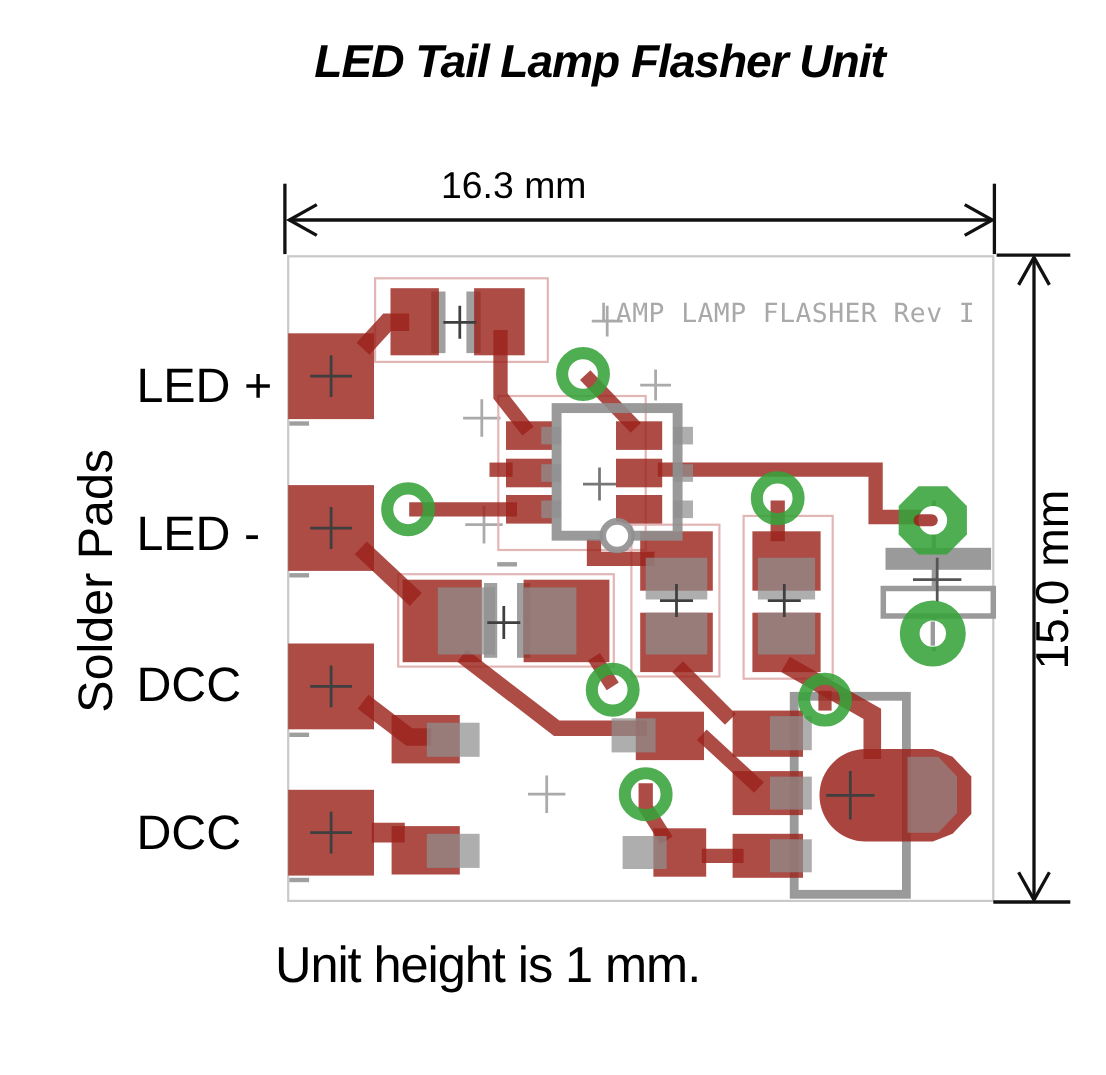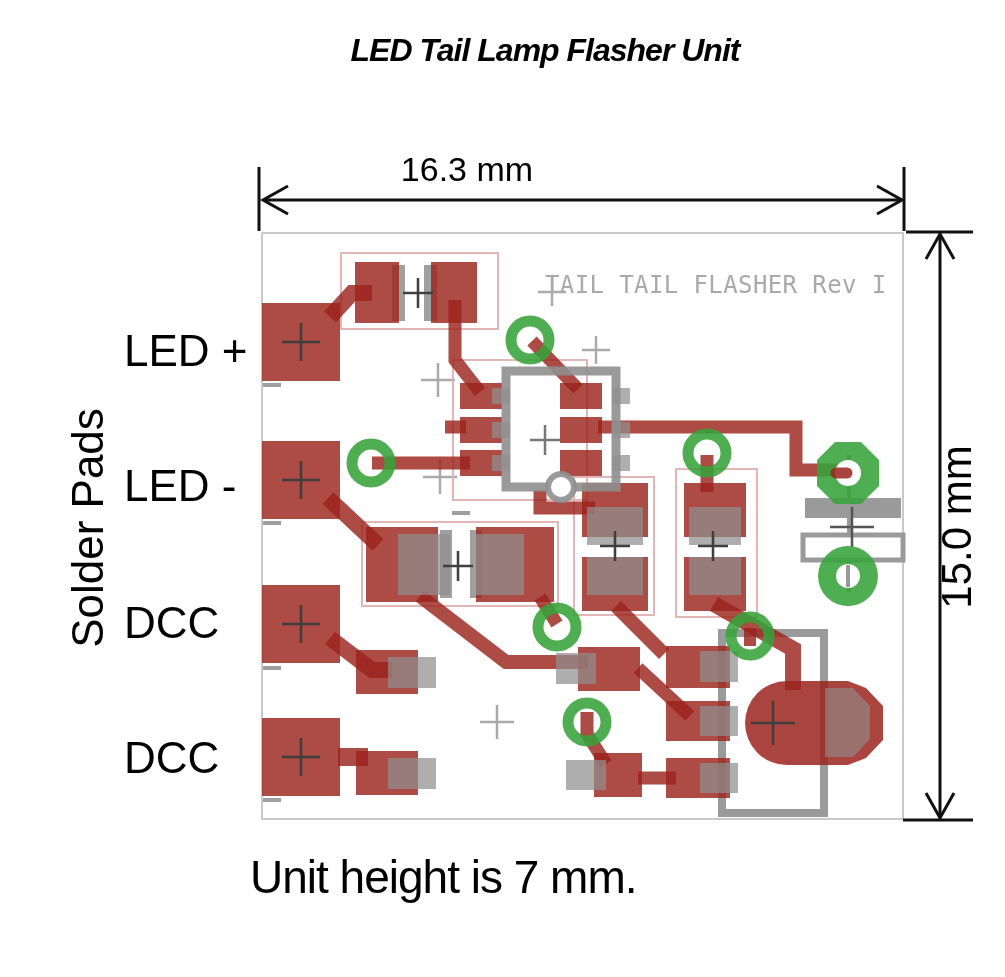--- a/index.html
+++ b/index.html
@@ -3,21 +3,21 @@
 <meta charset="utf-8">
 <style>
   html,body{margin:0;padding:0;background:#fff;}
   .canvas{
     position:relative;width:1005px;height:977px;background:#ffffff;overflow:hidden;
     font-family:"Liberation Sans",sans-serif;color:#000;
   }
   .abs{position:absolute;}
   .title{
     left:250px;top:32px;width:590px;text-align:center;
-    font-size:32px;font-weight:bold;font-style:italic;letter-spacing:-1px;
+    font-size:42px;font-weight:bold;font-style:italic;letter-spacing:-1px;
   }
   .dim-w{
     left:367px;top:150px;width:200px;text-align:center;font-size:34px;
   }
   .dim-h{
     left:857px;top:502px;width:200px;height:50px;line-height:50px;text-align:center;
     font-size:42px;transform:rotate(-90deg);
   }
   .side-label{
     left:-52px;top:502px;width:280px;height:52px;line-height:52px;text-align:center;
@@ -227,16 +227,16 @@
 
   <div class="abs dim-w">16.3 mm</div>
   <div class="abs dim-h">15.0 mm</div>
   <div class="abs side-label">Solder Pads</div>
 
   <div class="abs pad-label pl1">LED +</div>
   <div class="abs pad-label pl2">LED -</div>
   <div class="abs pad-label pl3">DCC</div>
   <div class="abs pad-label pl4">DCC</div>
 
-  <div class="abs silk silk2">TAIL TAIL FLASHER Rev I</div>
-
-  <div class="abs footnote fn1">Unit height is 7 mm.</div>
+  <div class="abs silk silk2">LAMP LAMP FLASHER Rev I</div>
+
+  <div class="abs footnote fn1">Unit height is 1 mm.</div>
 </div>
 
 </body></html>

